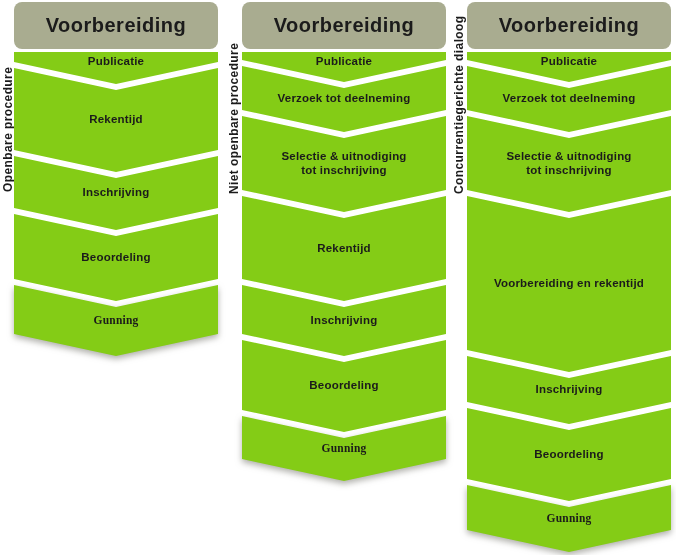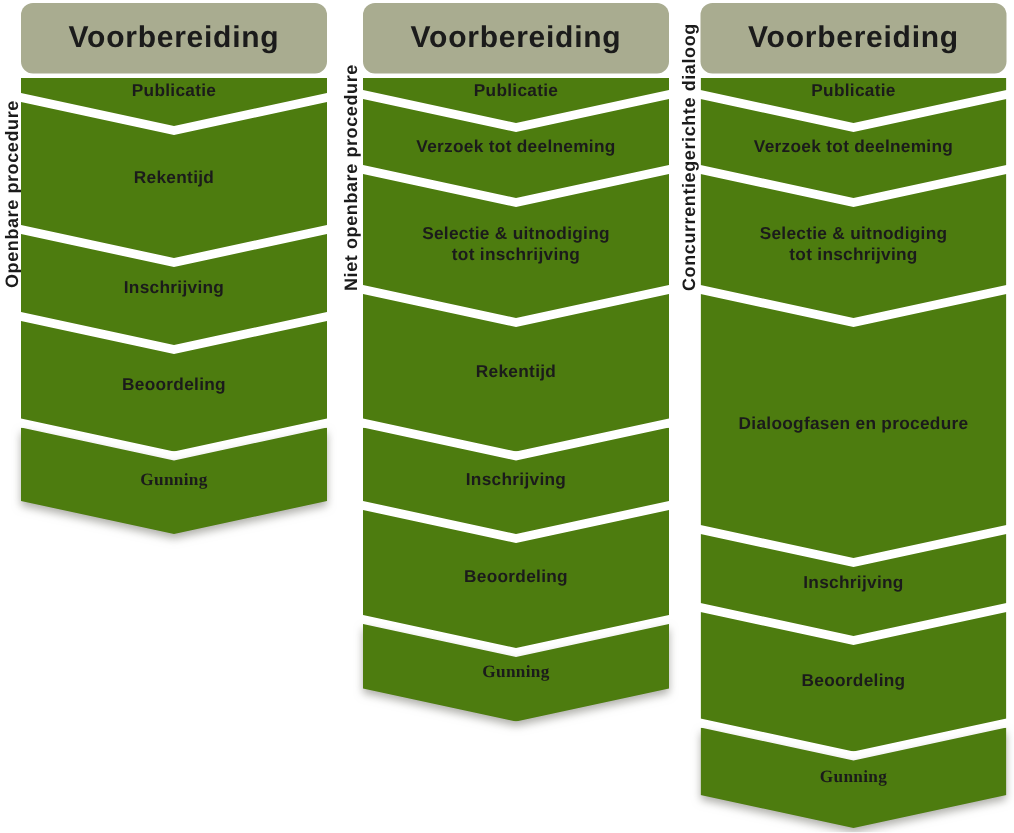--- a/index.html
+++ b/index.html
@@ -23,21 +23,21 @@
     border-radius: 8px;
     display: flex;
     align-items: center;
     justify-content: center;
     font-size: 20px;
     font-weight: bold;
     letter-spacing: 0.5px;
   }
 
   .step {
-    background: #4d7c0f;
+    background: #84cc16;
     margin-top: -16px;
     display: flex;
     align-items: center;
     justify-content: center;
     text-align: center;
     font-size: 11.5px;
     font-weight: bold;
     letter-spacing: 0.2px;
     line-height: 1.2;
     white-space: pre-line;
@@ -106,21 +106,21 @@
     </div>
   </div>
 
   <div class="vlabel" id="vlabel3">Concurrentiegerichte dialoog</div>
   <div class="body-col" id="col3-body">
     <div class="phase-header">Voorbereiding</div>
     <div class="step first" style="height: 30px;">Publicatie</div>
     <div class="step" style="height: 66px;">Verzoek tot deelneming</div>
     <div class="step" style="height: 96px;">Selectie &amp; uitnodiging
 tot inschrijving</div>
-    <div class="step" style="height: 176px;">Dialoogfasen en procedure</div>
+    <div class="step" style="height: 176px;">Voorbereiding en rekentijd</div>
     <div class="step" style="height: 68px;">Inschrijving</div>
     <div class="step" style="height: 93px;">Beoordeling</div>
     <div class="last-wrap">
       <div class="step" style="height: 67px;">Gunning</div>
     </div>
   </div>
 
 </div>
 
 </body></html>

